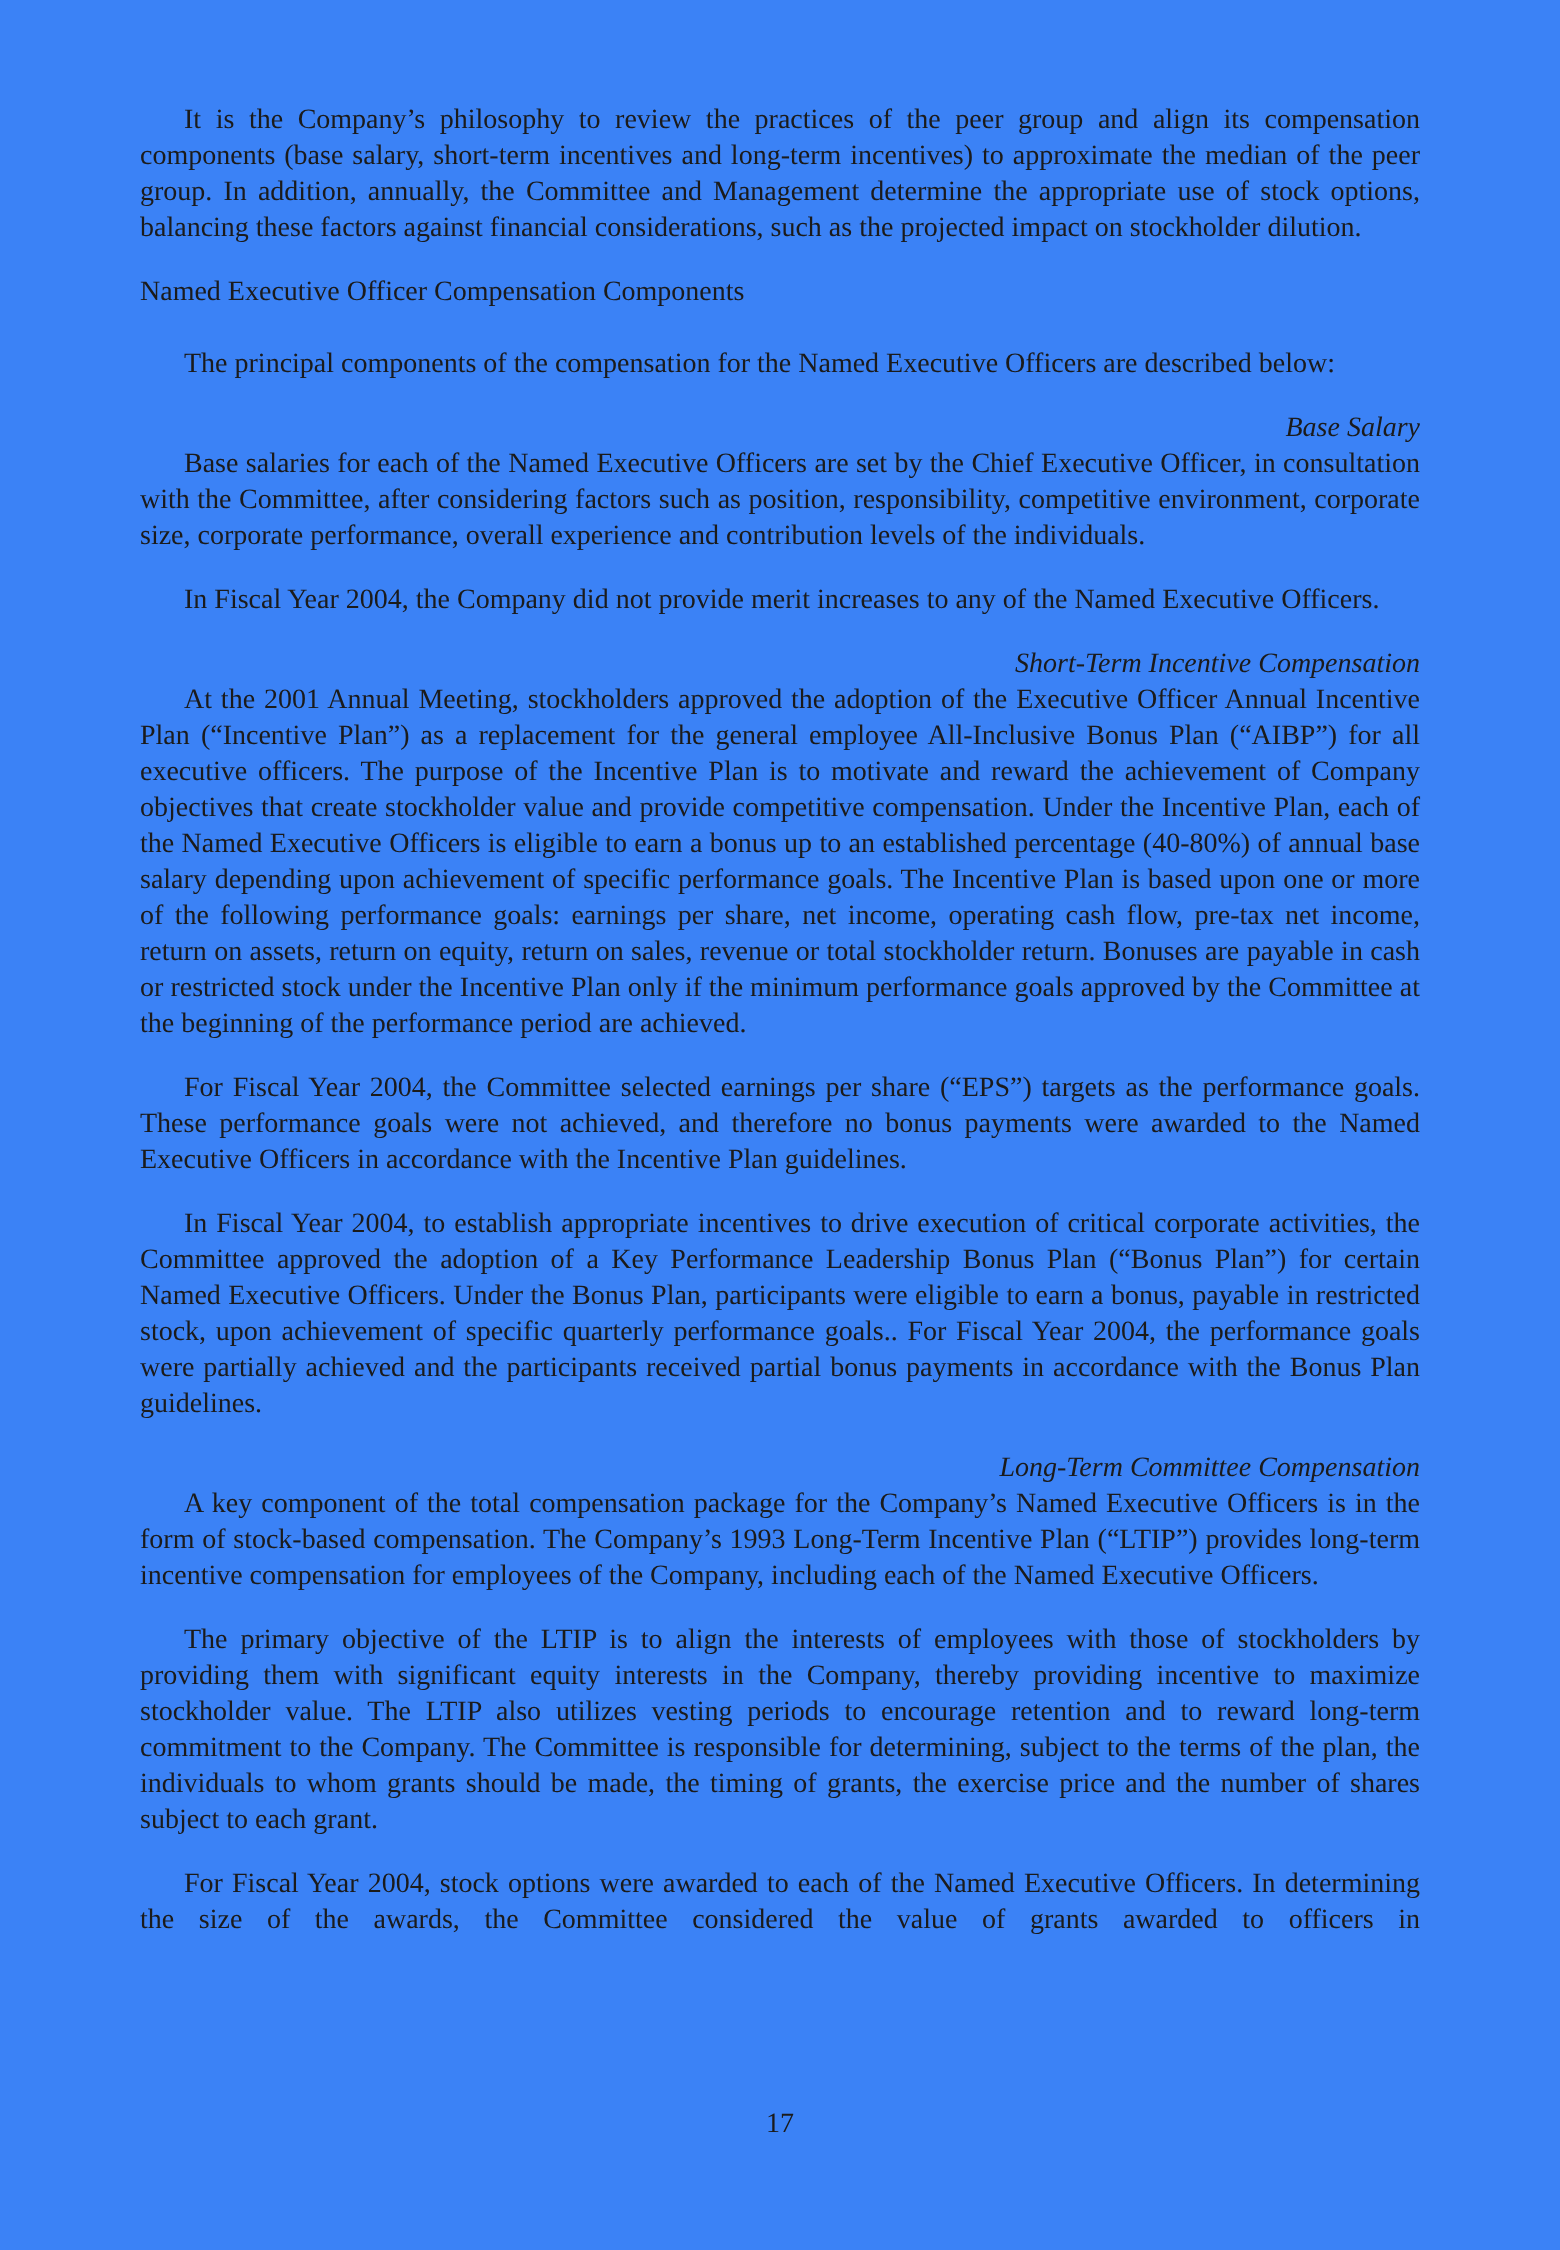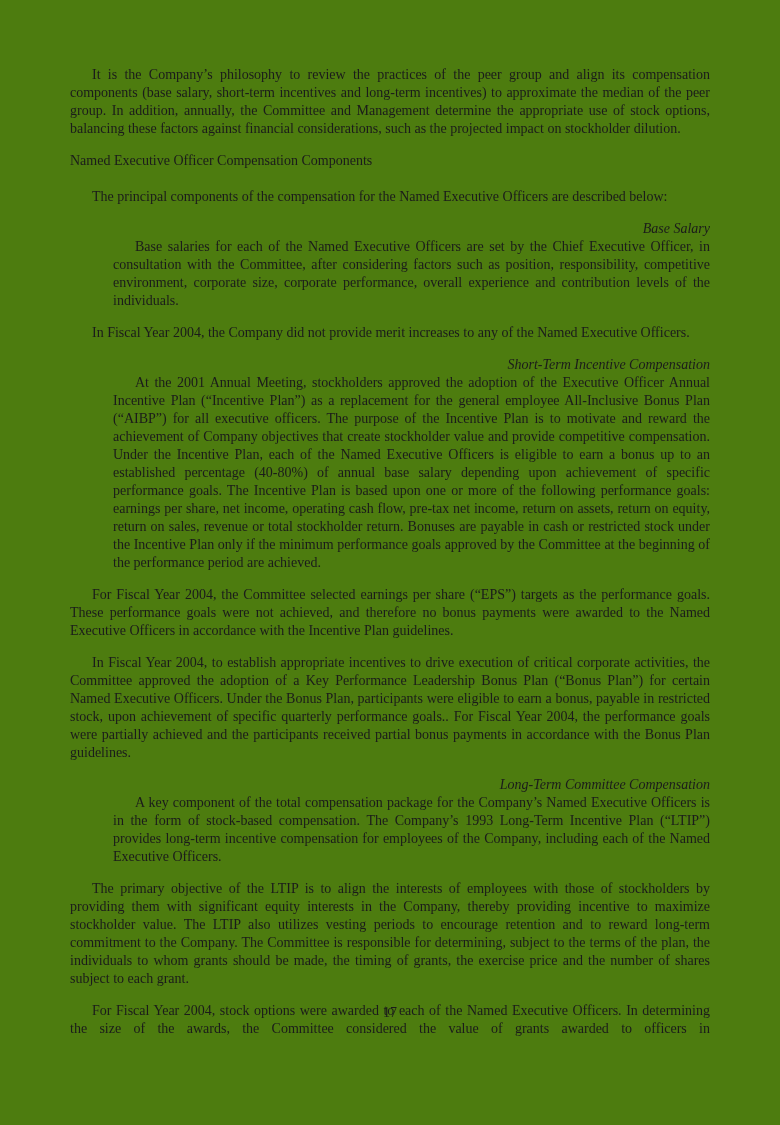--- a/index.html
+++ b/index.html
@@ -4,37 +4,36 @@
 <style>
   html, body {
     margin: 0;
     padding: 0;
     background: #ffffff;
   }
   .page {
     position: relative;
     width: 780px;
     height: 1125px;
-    background: #4d7c0f;
+    background: #3b82f6;
     box-sizing: border-box;
-    padding: 66px 70px 0 70px;
+    padding: 52px 70px 0 70px;
     font-family: "Liberation Serif", "DejaVu Serif", serif;
     color: #1b1b1b;
     overflow: hidden;
   }
   .body-text {
     font-size: 14px;
     line-height: 18px;
     text-align: justify;
     text-indent: 22px;
     margin: 0 0 14px 0;
   }
   .attached {
     margin-top: 0;
-    margin-left: 43px;
   }
   .section-heading {
     font-size: 14px;
     line-height: 18px;
     font-weight: normal;
     margin: 4px 0 18px 0;
   }
   .subsection-heading {
     font-size: 14px;
     line-height: 18px;
@@ -44,21 +43,21 @@
     text-indent: 0;
     text-align: right;
   }
   .justify-last {
     text-align-last: justify;
   }
   .page-number {
     position: absolute;
     left: 0;
     right: 0;
-    top: 1004px;
+    top: 1054px;
     text-align: center;
     font-size: 14px;
     line-height: 18px;
   }
 </style>
 </head>
 <body>
 
 <div class="page">
 

